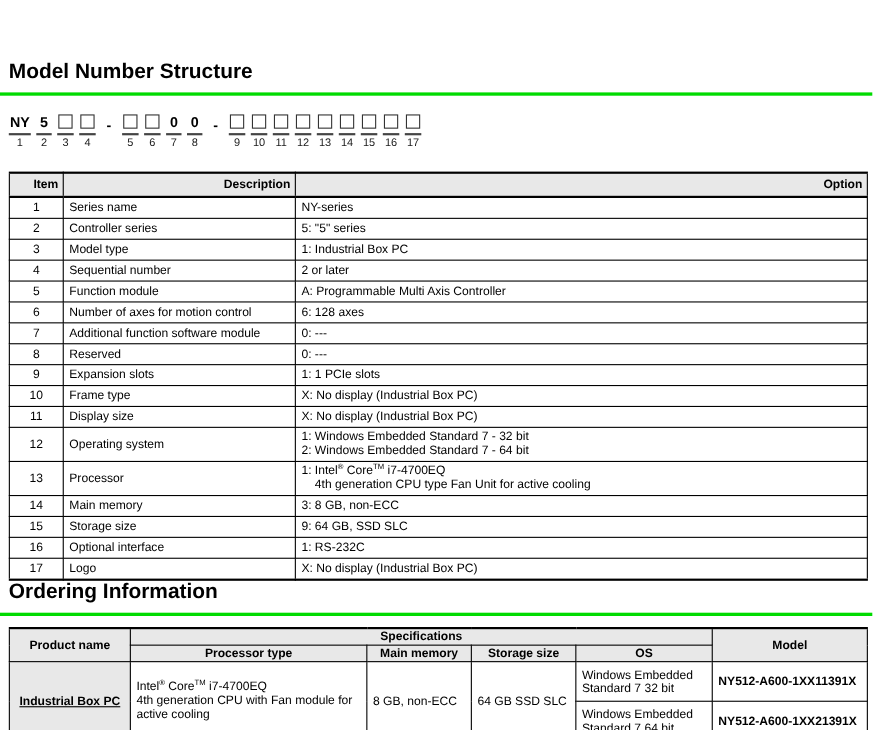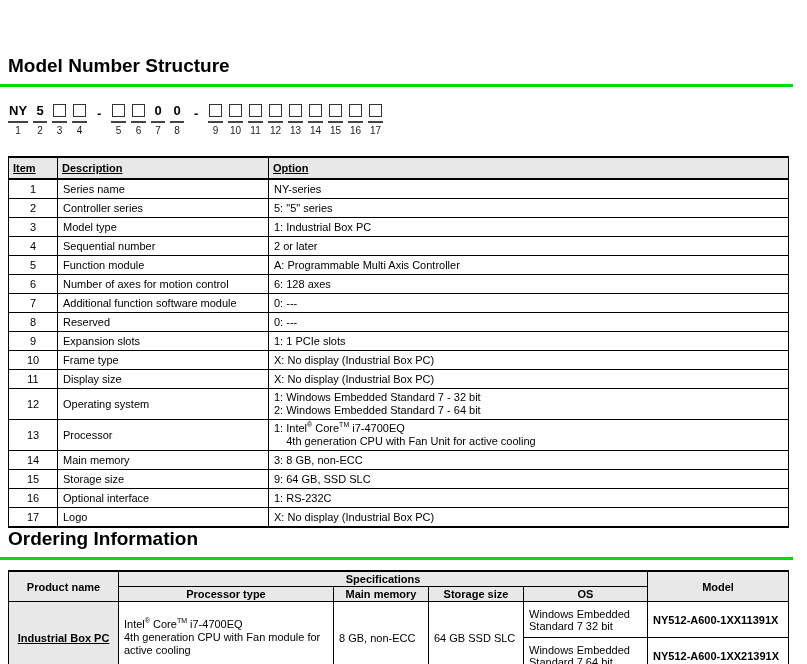--- a/index.html
+++ b/index.html
@@ -63,23 +63,22 @@
   th, td { border: 1px solid #000; }
   sup { font-size: 7px; line-height: 0; vertical-align: super; }
 
   
   table.model-table { width: 780px; border-top: 2px solid #000; border-bottom: 2px solid #000; }
   table.model-table thead th {
     background: #e8e8e8;
     border-bottom: 2px solid #000;
     font-weight: bold;
     height: 18px;
-    text-align: left;
+    text-align: right;
     padding: 1px 4px;
-    text-decoration: underline;
   }
   table.model-table td { padding: 2px 5px; vertical-align: middle; }
   table.model-table td.col-item { text-align: center; height: 14px; }
   .opt-line { white-space: pre-wrap; line-height: 13px; }
 
   
   table.ordering-table { width: 780px; border-top: 2px solid #000; border-bottom: 2px solid #000; }
   table.ordering-table th {
     background: #e8e8e8;
     font-weight: bold;
@@ -308,21 +307,21 @@
             <td class="col-opt">
               <div class="opt-line">1: Windows Embedded Standard 7 - 32 bit</div>
               <div class="opt-line">2: Windows Embedded Standard 7 - 64 bit</div>
             </td>
           </tr>
           <tr>
             <td class="col-item">13</td>
             <td class="col-desc">Processor</td>
             <td class="col-opt">
               <div class="opt-line"><span>1: Intel</span><sup>®</sup><span> Core</span><sup>TM</sup><span> i7-4700EQ</span></div>
-              <div class="opt-line">    4th generation CPU with Fan Unit for active cooling</div>
+              <div class="opt-line">    4th generation CPU type Fan Unit for active cooling</div>
             </td>
           </tr>
           <tr>
             <td class="col-item">14</td>
             <td class="col-desc">Main memory</td>
             <td class="col-opt">
               <div class="opt-line">3: 8 GB, non-ECC</div>
             </td>
           </tr>
           <tr>

